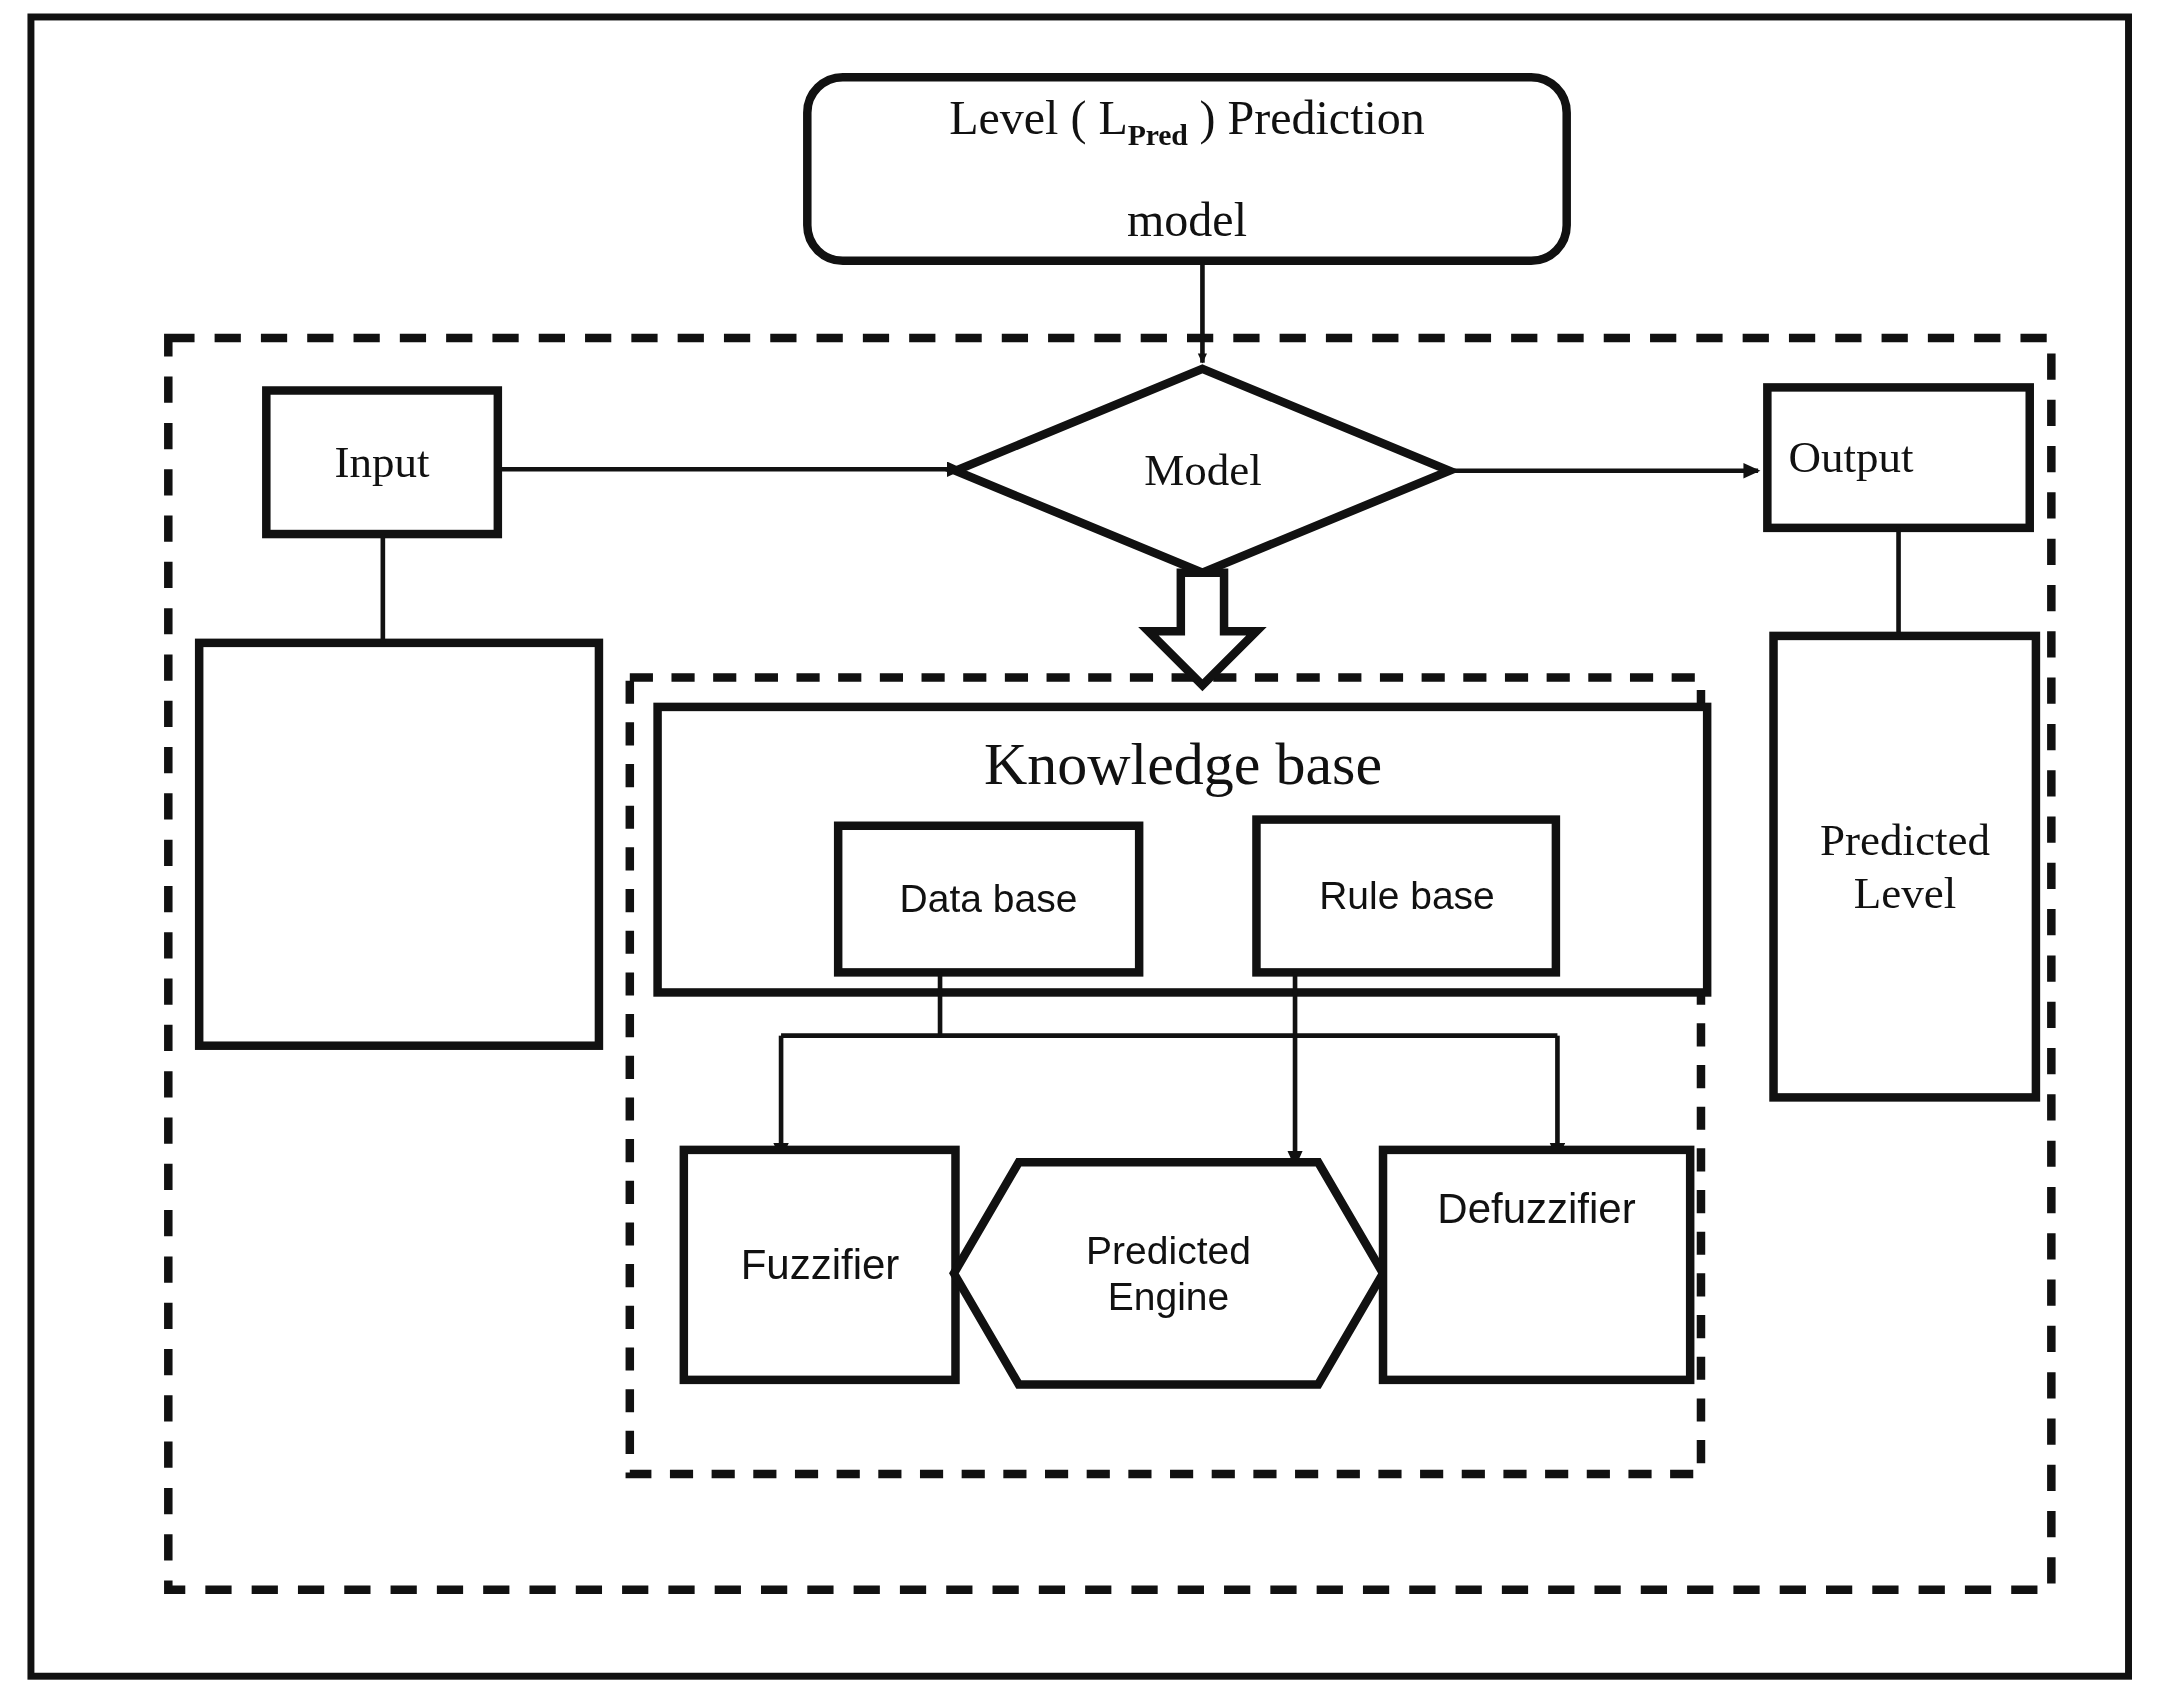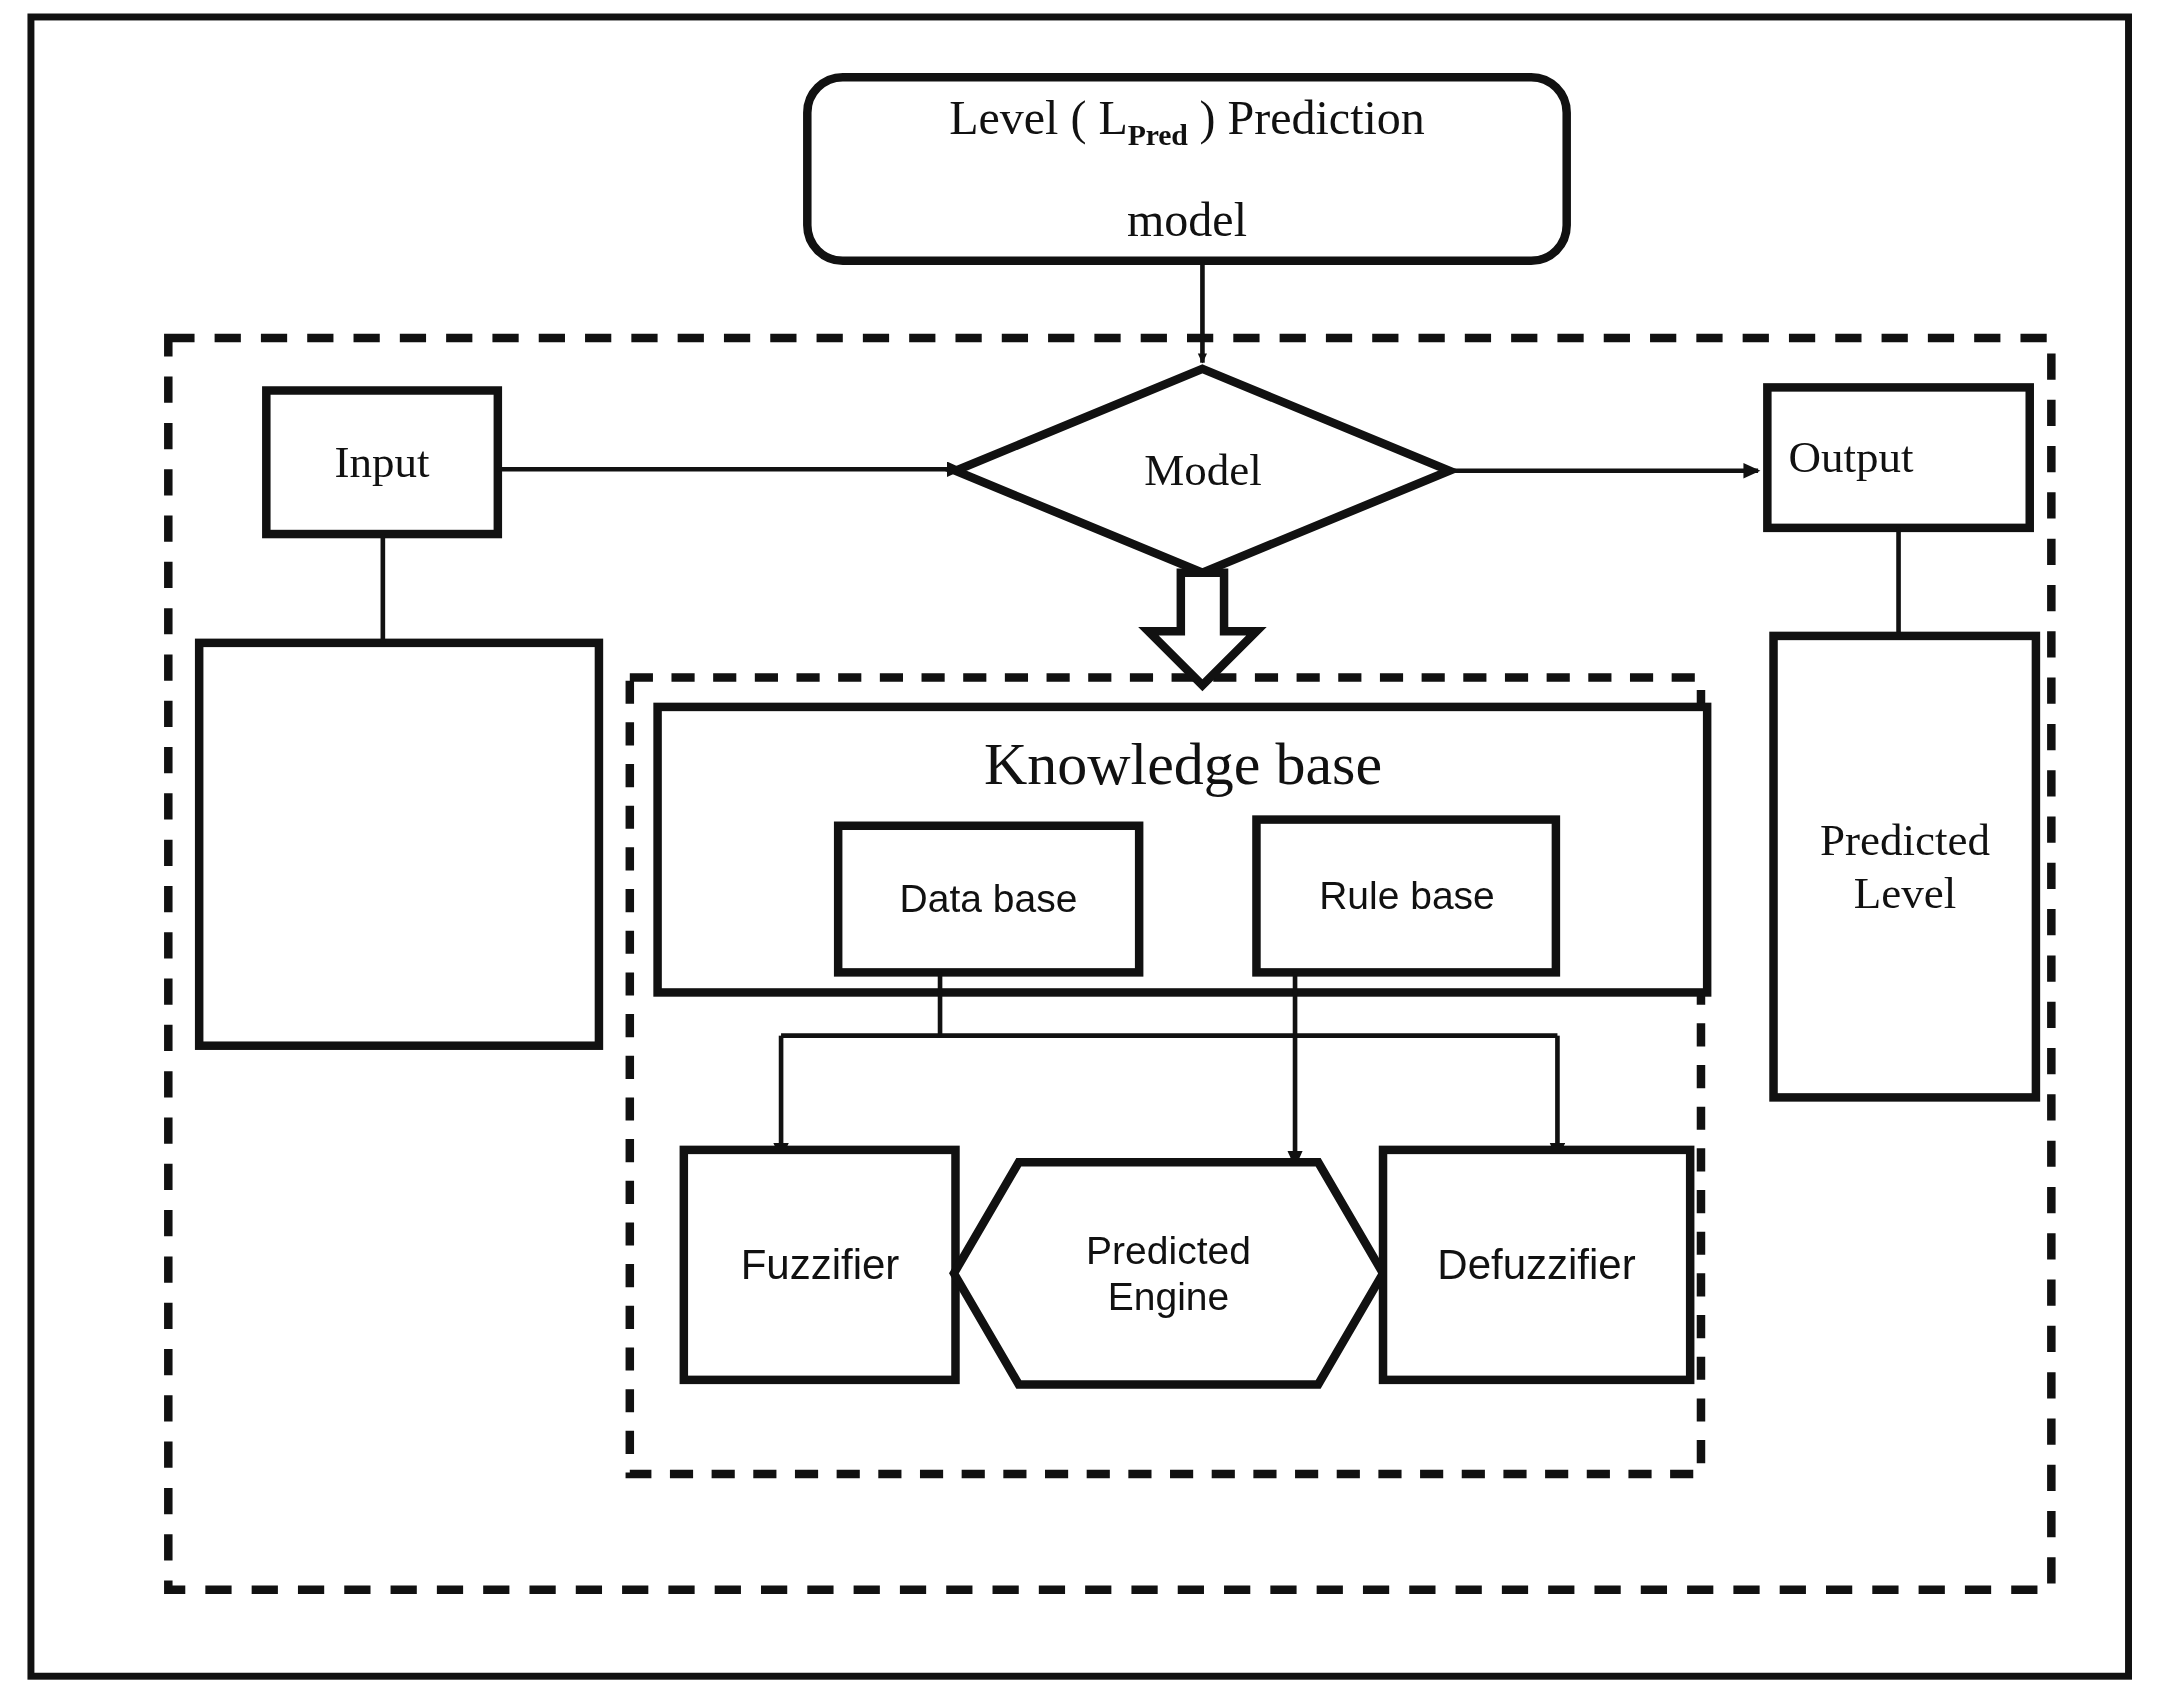--- a/index.html
+++ b/index.html
@@ -146,16 +146,16 @@
 
   <div class="lbl sans lbl-base" style="left:838px; top:826px; width:301px; height:147px;">Data base</div>
 
   <div class="lbl sans lbl-base" style="left:1257px; top:820px; width:300px; height:153px;">Rule base</div>
 
   <div class="lbl sans lbl-bottom" style="left:684px; top:1150px; width:272px; height:230px;">Fuzzifier</div>
 
   <div class="lbl sans lbl-bottom" style="left:954px; top:1163px; width:429px; height:222px; font-size:39px;">Predicted
 Engine</div>
 
-  <div class="lbl sans lbl-bottom" style="left:1383px; top:1150px; width:307px; height:230px;">Defuzzifier</div>
+  <div class="lbl sans lbl-bottom" style="left:1383px; top:1094px; width:307px; height:230px;">Defuzzifier</div>
 
 </div>
 
 
 </body></html>

